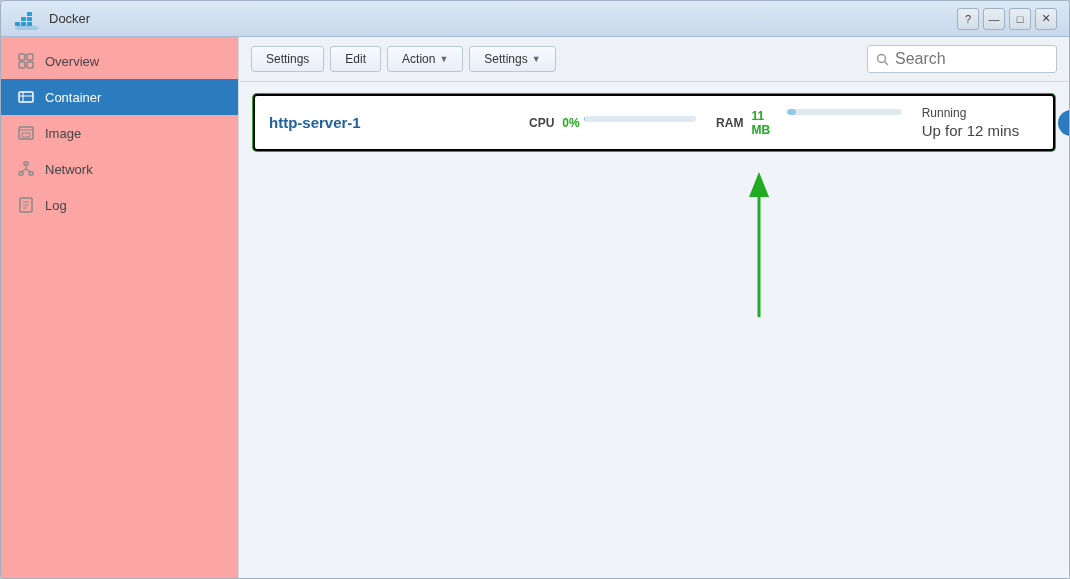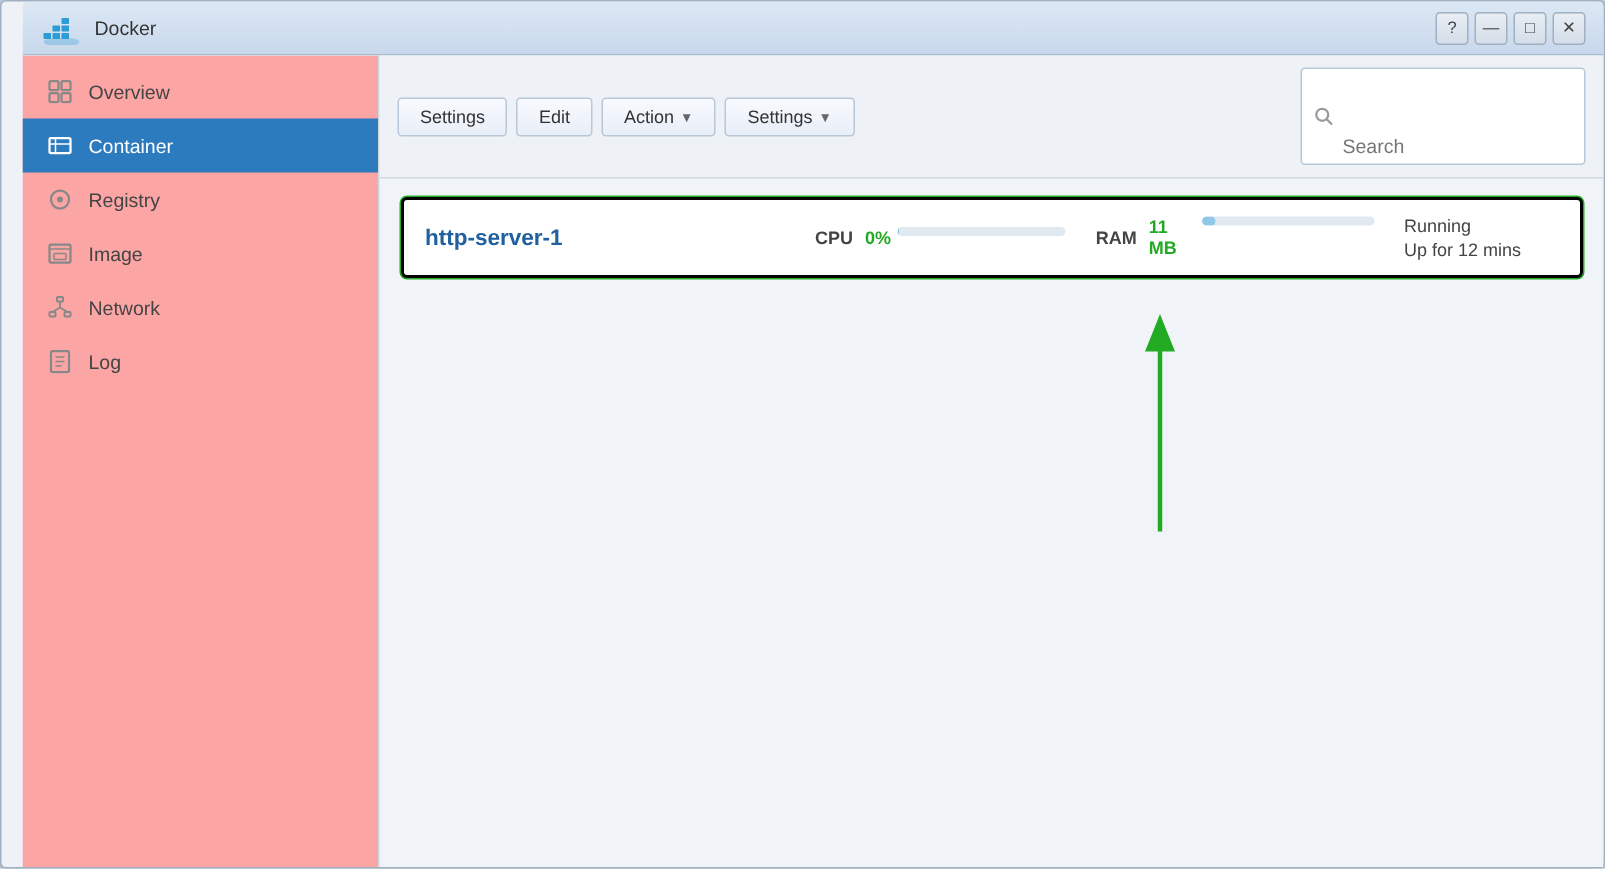--- a/index.html
+++ b/index.html
@@ -14,21 +14,20 @@
 
     .window {
       width: 1070px;
       height: 579px;
       background: #eef2f7;
       border: 1px solid #a0b0c0;
       border-radius: 4px;
       display: flex;
       flex-direction: column;
       box-shadow: 0 2px 10px rgba(0,0,0,0.3);
-      padding-left: 14px;
     }
 
     
     .title-bar {
       background: linear-gradient(to bottom, #dce8f4, #c8d8ec);
       height: 36px;
       display: flex;
       align-items: center;
       justify-content: space-between;
       padding: 0 12px;
@@ -153,25 +152,24 @@
       background: white;
       border-radius: 3px;
       padding: 4px 8px;
       gap: 6px;
       width: 190px;
     }
     .search-icon { color: #888; font-size: 12px; }
     .search-input {
       border: none;
       outline: none;
-      font-size: 13px;
+      font-size: 16px;
       color: #999;
       width: 140px;
       background: transparent;
-      margin-top: 40px;
     }
 
     
     .container-list {
       flex: 1;
       padding: 12px 14px;
       overflow-y: auto;
       position: relative;
     }
 
@@ -250,21 +248,21 @@
       align-items: flex-start;
       min-width: 120px;
       gap: 2px;
     }
     .status-running {
       color: #444;
       font-size: 12px;
       font-weight: normal;
     }
     .status-uptime {
-      font-size: 12px;
+      font-size: 15px;
       color: #444;
     }
     .container-toggle {
       margin-left: 16px;
       width: 50px;
       height: 26px;
       background: #2d7bbf;
       border-radius: 13px;
       position: relative;
       cursor: pointer;
@@ -341,29 +339,20 @@
         <div class="sidebar-icon">
           <svg width="16" height="16" viewBox="0 0 16 16">
             <rect x="1" y="3" width="14" height="10" rx="1" fill="none" stroke="white" stroke-width="1.5"></rect>
             <line x1="1" y1="7" x2="15" y2="7" stroke="white" stroke-width="1"></line>
             <line x1="5" y1="3" x2="5" y2="13" stroke="white" stroke-width="1"></line>
           </svg>
         </div>
         <span class="sidebar-label">Container</span>
       </div>
 
-      <div class="sidebar-item">
-        <div class="sidebar-icon">
-          <svg width="16" height="16" viewBox="0 0 16 16">
-            <circle cx="8" cy="8" r="6" fill="none" stroke="#888" stroke-width="1.5"></circle>
-            <circle cx="8" cy="8" r="2" fill="#888"></circle>
-          </svg>
-        </div>
-        <span class="sidebar-label">Registry</span>
-      </div>
 
       <div class="sidebar-item">
         <div class="sidebar-icon">
           <svg width="16" height="16" viewBox="0 0 16 16">
             <rect x="1" y="2" width="14" height="12" rx="1" fill="none" stroke="#888" stroke-width="1.5"></rect>
             <line x1="1" y1="5" x2="15" y2="5" stroke="#888" stroke-width="1"></line>
             <rect x="4" y="8" width="8" height="4" rx="0.5" fill="none" stroke="#888" stroke-width="1"></rect>
           </svg>
         </div>
         <span class="sidebar-label">Image</span>

